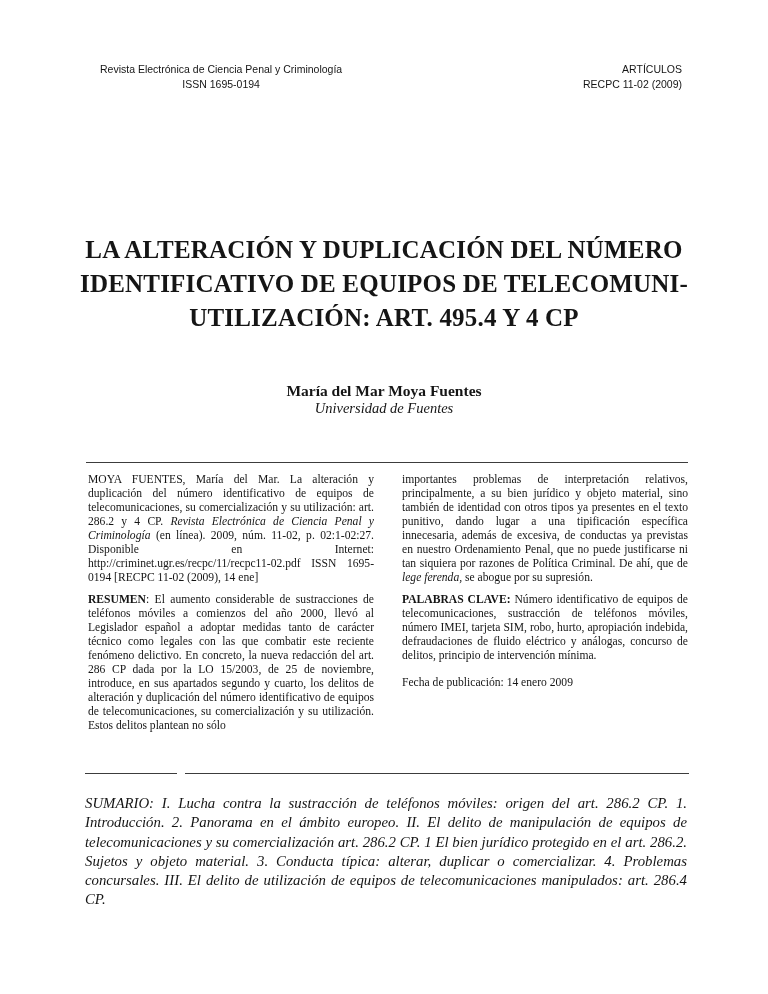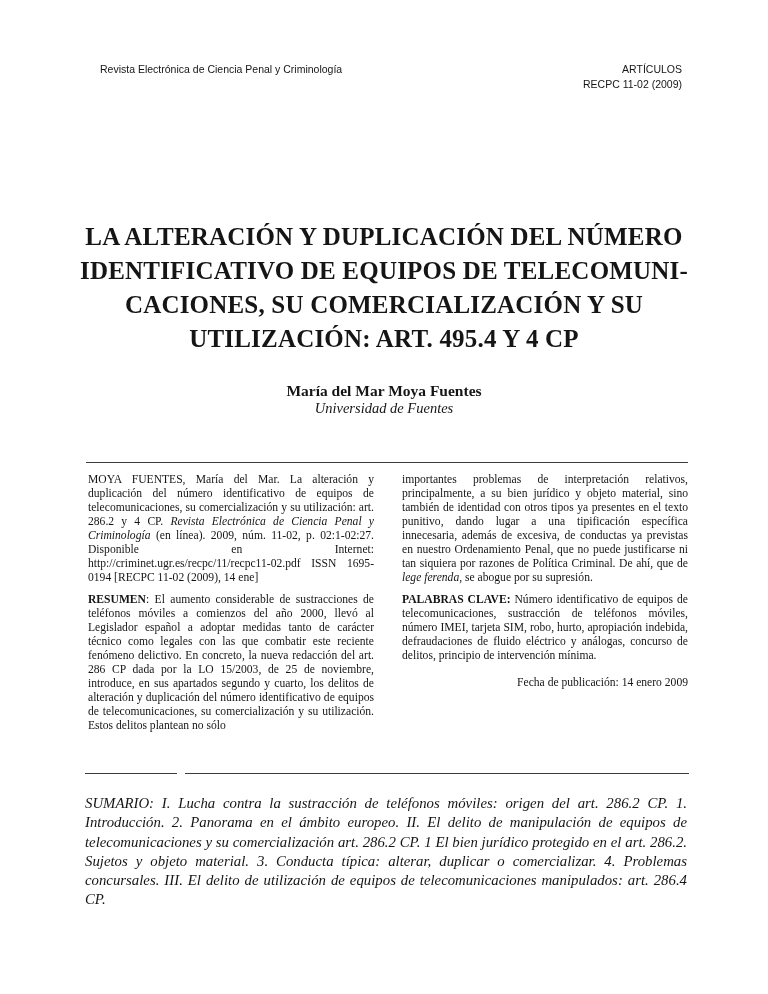--- a/index.html
+++ b/index.html
@@ -8,63 +8,63 @@
     overflow: hidden; font-family: "Liberation Serif", serif; color: #151515;
   }
   .hdr {
     position: absolute; top: 62px; left: 100px; right: 86px;
     display: flex; justify-content: space-between;
     font-family: "Liberation Sans", sans-serif; font-size: 10.5px; line-height: 15px;
   }
   .hdr-left { text-align: center; }
   .hdr-right { text-align: right; }
   .title {
-    position: absolute; top: 220px; left: 48px; right: 48px; text-align: center;
+    position: absolute; top: 233px; left: 48px; right: 48px; text-align: center;
     font-weight: bold; font-size: 25px; line-height: 34px; letter-spacing: 0.2px;
   }
   .byline { position: absolute; top: 381px; left: 60px; right: 60px; text-align: center; }
   .author-name { font-weight: bold; font-size: 15.5px; line-height: 19px; }
   .affil { font-style: italic; font-size: 14.5px; line-height: 17px; }
   .rule-top { position: absolute; top: 462px; left: 86px; width: 602px; border-top: 1px solid #3c3c3c; }
   .cols {
     position: absolute; top: 473px; left: 88px; width: 600px;
     display: flex; gap: 28px; font-size: 11.6px; line-height: 14px; text-align: justify;
   }
   .col { width: 294px; }
   .cols p { margin: 0 0 8px 0; }
-  .fecha { text-align: right; margin-top: 13px; }
+  .fecha { text-align: left; margin-top: 13px; }
   .rule-bot { position: absolute; top: 773px; left: 85px; width: 604px; display: flex; gap: 8px; }
   .rule-bot div { border-top: 1px solid #3c3c3c; }
   .rb1 { width: 92px; } .rb2 { flex: 1; }
   .sumario {
     position: absolute; top: 794px; left: 85px; width: 602px;
     font-style: italic; font-size: 14.8px; line-height: 19.3px; text-align: justify;
   }
   .footer { position: absolute; top: 931px; left: 0; width: 100%; text-align: center; font-size: 12.5px; }
   b { font-weight: bold; } i { font-style: italic; }
 </style>
 </head>
 <body>
 
 <div class="page">
 
   <div class="hdr">
     <div class="hdr-left">
       <div>Revista Electrónica de Ciencia Penal y Criminología</div>
+      <div>ISSN 1695-0194</div>
     </div>
     <div class="hdr-right">
       <div>ARTÍCULOS</div>
       <div>RECPC 11-02 (2009)</div>
     </div>
   </div>
 
   <div class="title">
     <div>LA ALTERACIÓN Y DUPLICACIÓN DEL NÚMERO</div>
     <div>IDENTIFICATIVO DE EQUIPOS DE TELECOMUNI-</div>
-    <div>CACIONES, SU COMERCIALIZACIÓN Y SU</div>
     <div>UTILIZACIÓN: ART. 495.4 Y 4 CP</div>
   </div>
 
   <div class="byline">
     <div class="author-name">María del Mar Moya Fuentes</div>
     <div class="affil">Universidad de Fuentes</div>
   </div>
 
   <div class="rule-top"></div>
 

